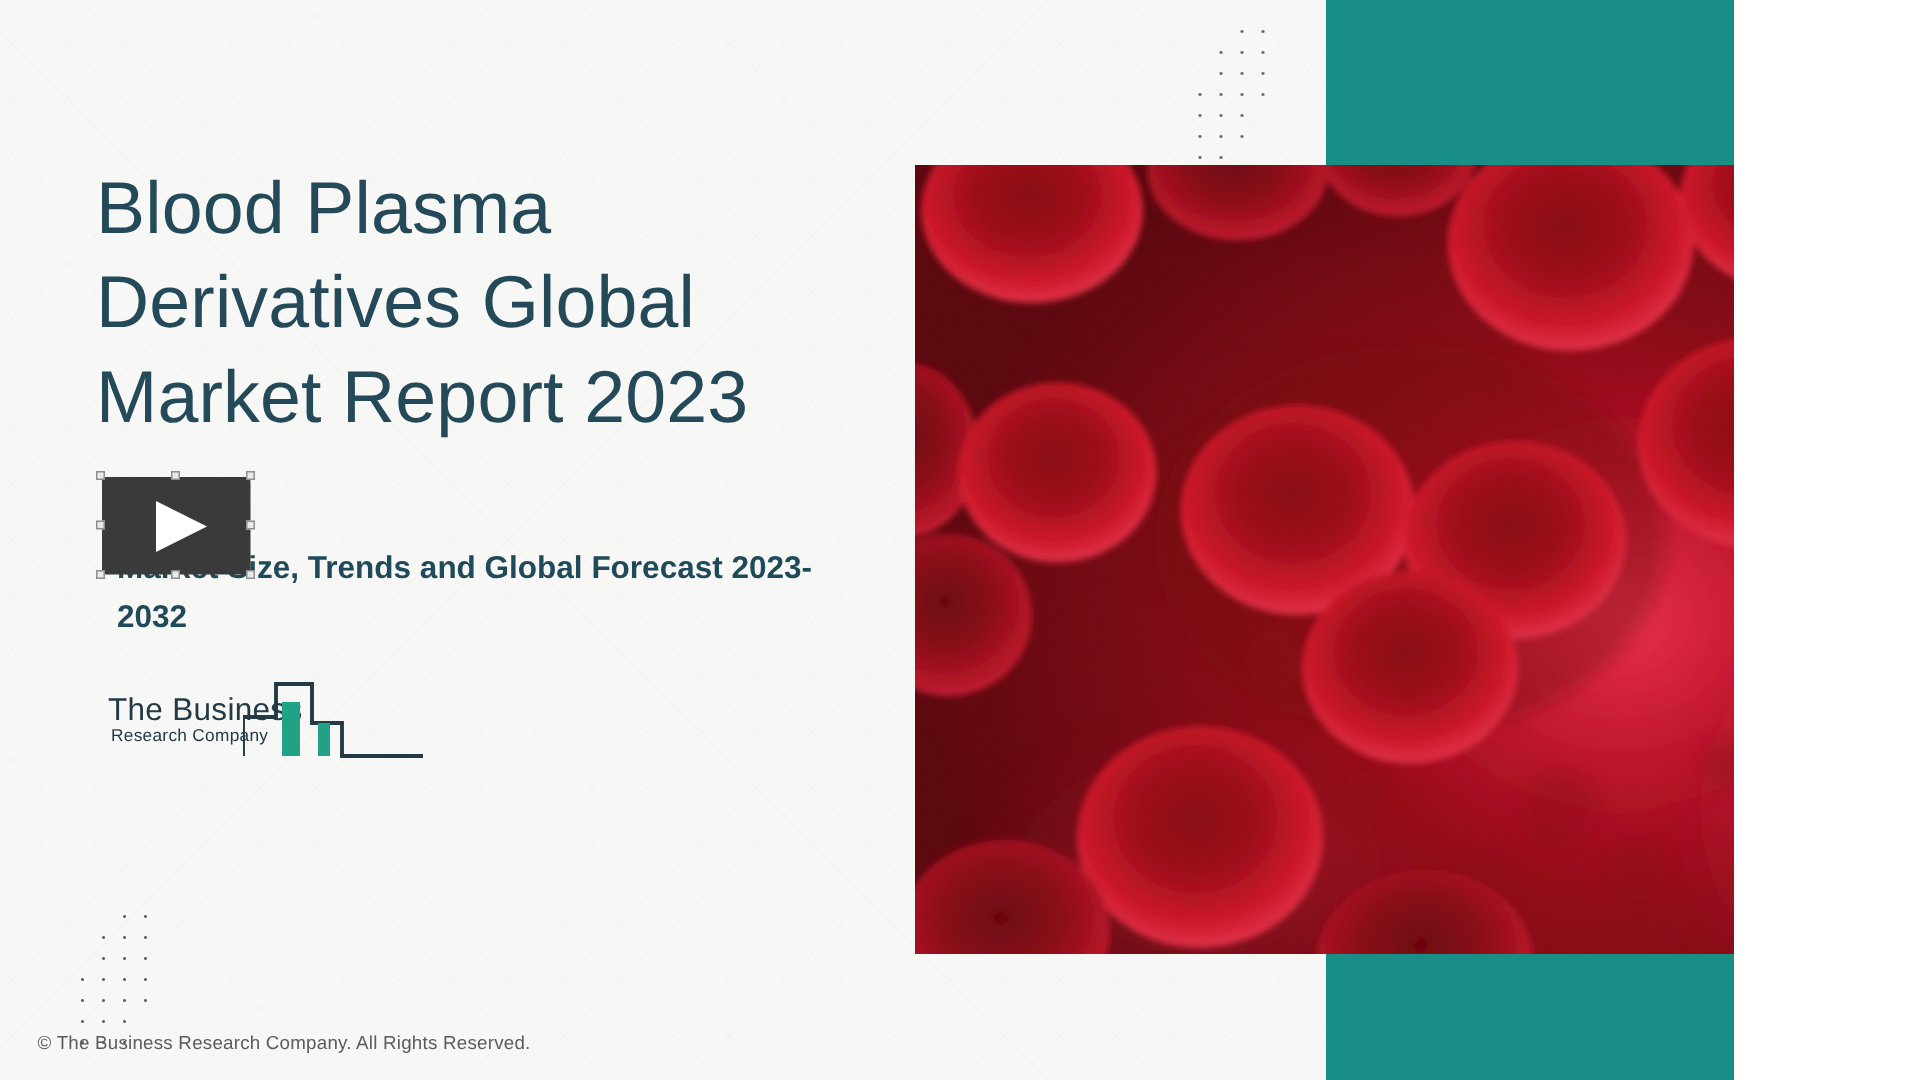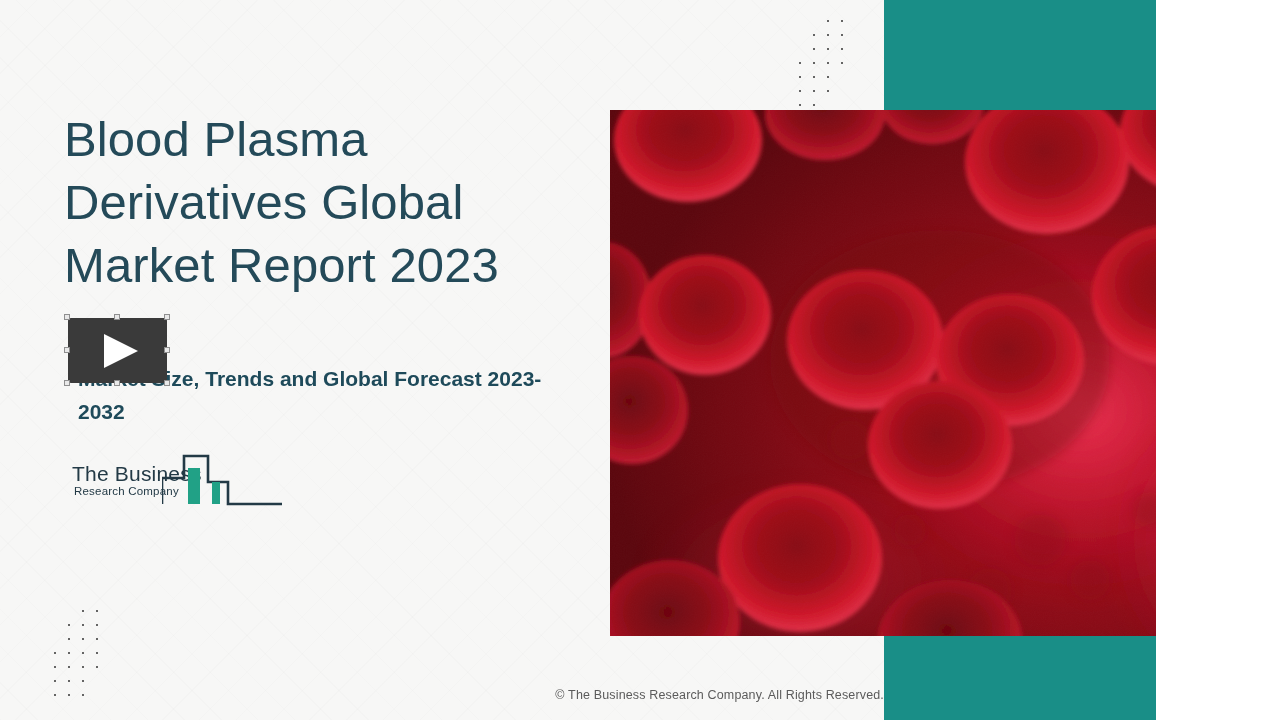--- a/index.html
+++ b/index.html
@@ -194,24 +194,25 @@
     background: #6d0a10;
   }
   .photo svg { display: block; }
 
   
   .footer {
     position: absolute;
     left: 0;
     top: 688px;
     width: 884px;
-    text-align: right;
+    text-align: left;
     font-size: 12.5px;
     color: #5b5b5b;
     letter-spacing: 0.15px;
+    padding-left: 25px;
   }
 </style>
 </head>
 <body>
 
 <div id="slide">
 
   <div class="bg-texture"></div>
 
   <div class="teal-top"></div>

